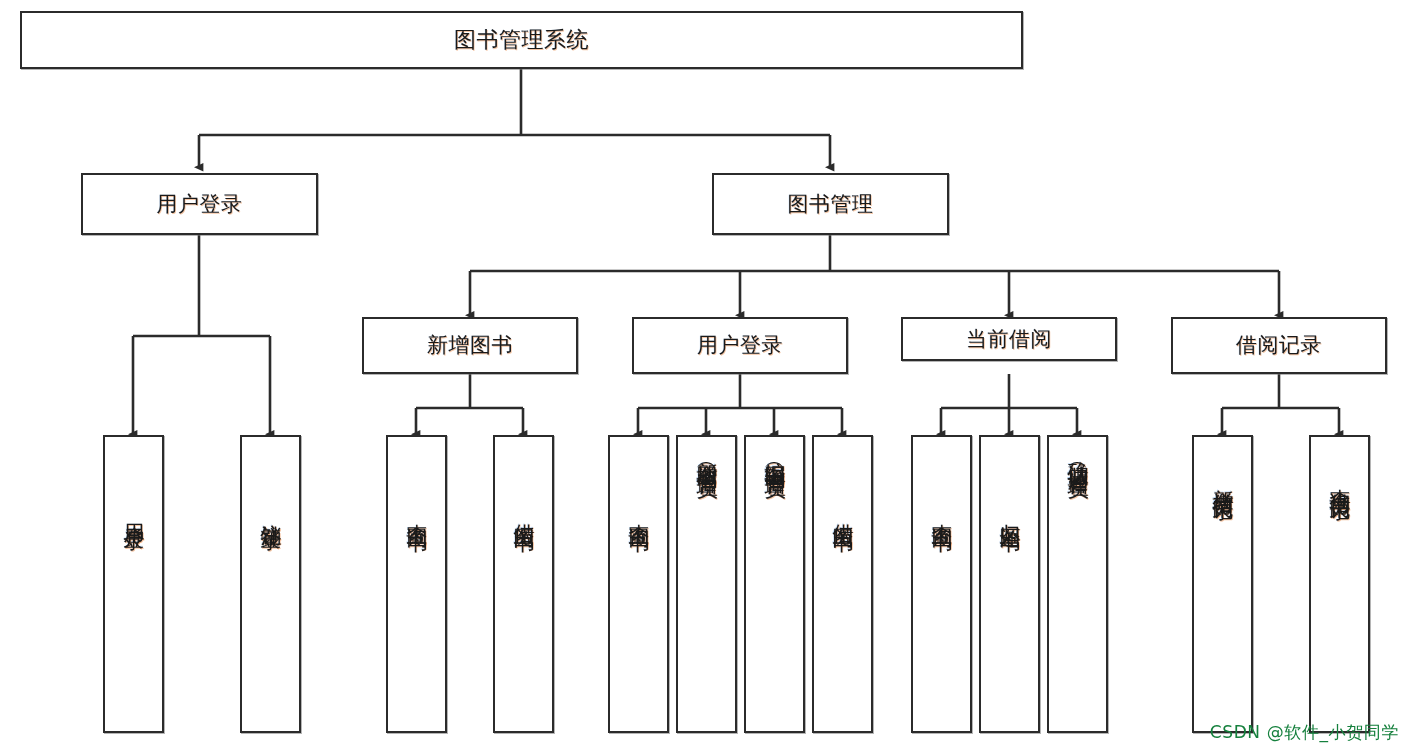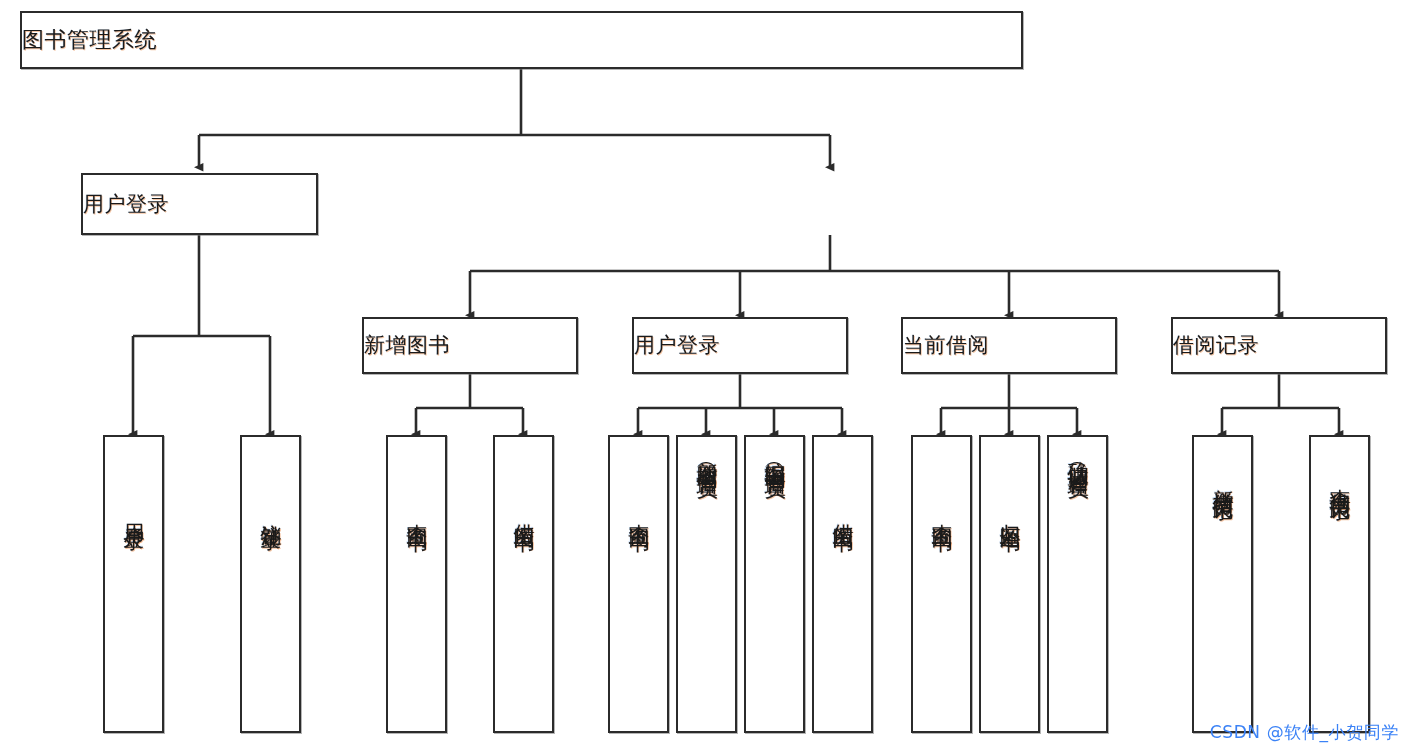--- a/index.html
+++ b/index.html
@@ -22,21 +22,21 @@
     height: 747px;
   }
   .node-box {
     position: absolute;
     box-sizing: border-box;
     background: #ffffff;
     border: 2.5px solid #2b2b2b;
     box-shadow: 1px 1px 0 rgba(120,120,120,0.55);
     display: flex;
     align-items: center;
-    justify-content: flex-start;
+    justify-content: center;
   }
   .node-label {
     color: #1a1a1a;
     font-size: 21px;
     line-height: 1.28;
     letter-spacing: 0.5px;
     white-space: nowrap;
     text-align: center;
     text-shadow: 0.7px 0.7px 0 rgba(235,150,90,0.55), -0.5px -0.5px 0 rgba(150,190,235,0.45);
   }
@@ -59,21 +59,21 @@
     top: 0; left: 0;
     width: 1405px;
     height: 747px;
     pointer-events: none;
   }
   #watermark {
     position: absolute;
     right: 6px;
     bottom: 3px;
     font-size: 17px;
-    color: #3b82f6;
+    color: #15803d;
     letter-spacing: 0.6px;
     white-space: nowrap;
   }
 </style>
 </head>
 <body>
 
 <div id="diagram-root">
 
   <svg id="connectors" viewBox="0 0 1405 747" width="1405" height="747">
@@ -128,28 +128,31 @@
     </g>
   </svg>
 
   <div class="node-box root" style="left:20px; top:11px; width:1003px; height:58px;">
     <span class="node-label">图书管理系统</span>
   </div>
 
   <div class="node-box" style="left:81px; top:173px; width:237px; height:62px;">
     <span class="node-label">用户登录</span>
   </div>
+  <div class="node-box" style="left:712px; top:173px; width:237px; height:62px;">
+    <span class="node-label">图书管理</span>
+  </div>
 
   <div class="node-box" style="left:362px; top:317px; width:216px; height:57px;">
     <span class="node-label">新增图书</span>
   </div>
   <div class="node-box" style="left:632px; top:317px; width:216px; height:57px;">
     <span class="node-label">用户登录</span>
   </div>
-  <div class="node-box" style="left:901px; top:317px; width:216px; height:57px;">
+  <div class="node-box" style="left:901px; top:317px; width:216px; height:44px;">
     <span class="node-label">当前借阅</span>
   </div>
   <div class="node-box" style="left:1171px; top:317px; width:216px; height:57px;">
     <span class="node-label">借阅记录</span>
   </div>
 
   <div class="node-box vertical" style="left:103px; top:435px; width:61px; height:298px; padding-top:70px;">
     <span class="node-label">用户登录</span>
   </div>
   <div class="node-box vertical" style="left:240px; top:435px; width:61px; height:298px; padding-top:70px;">

